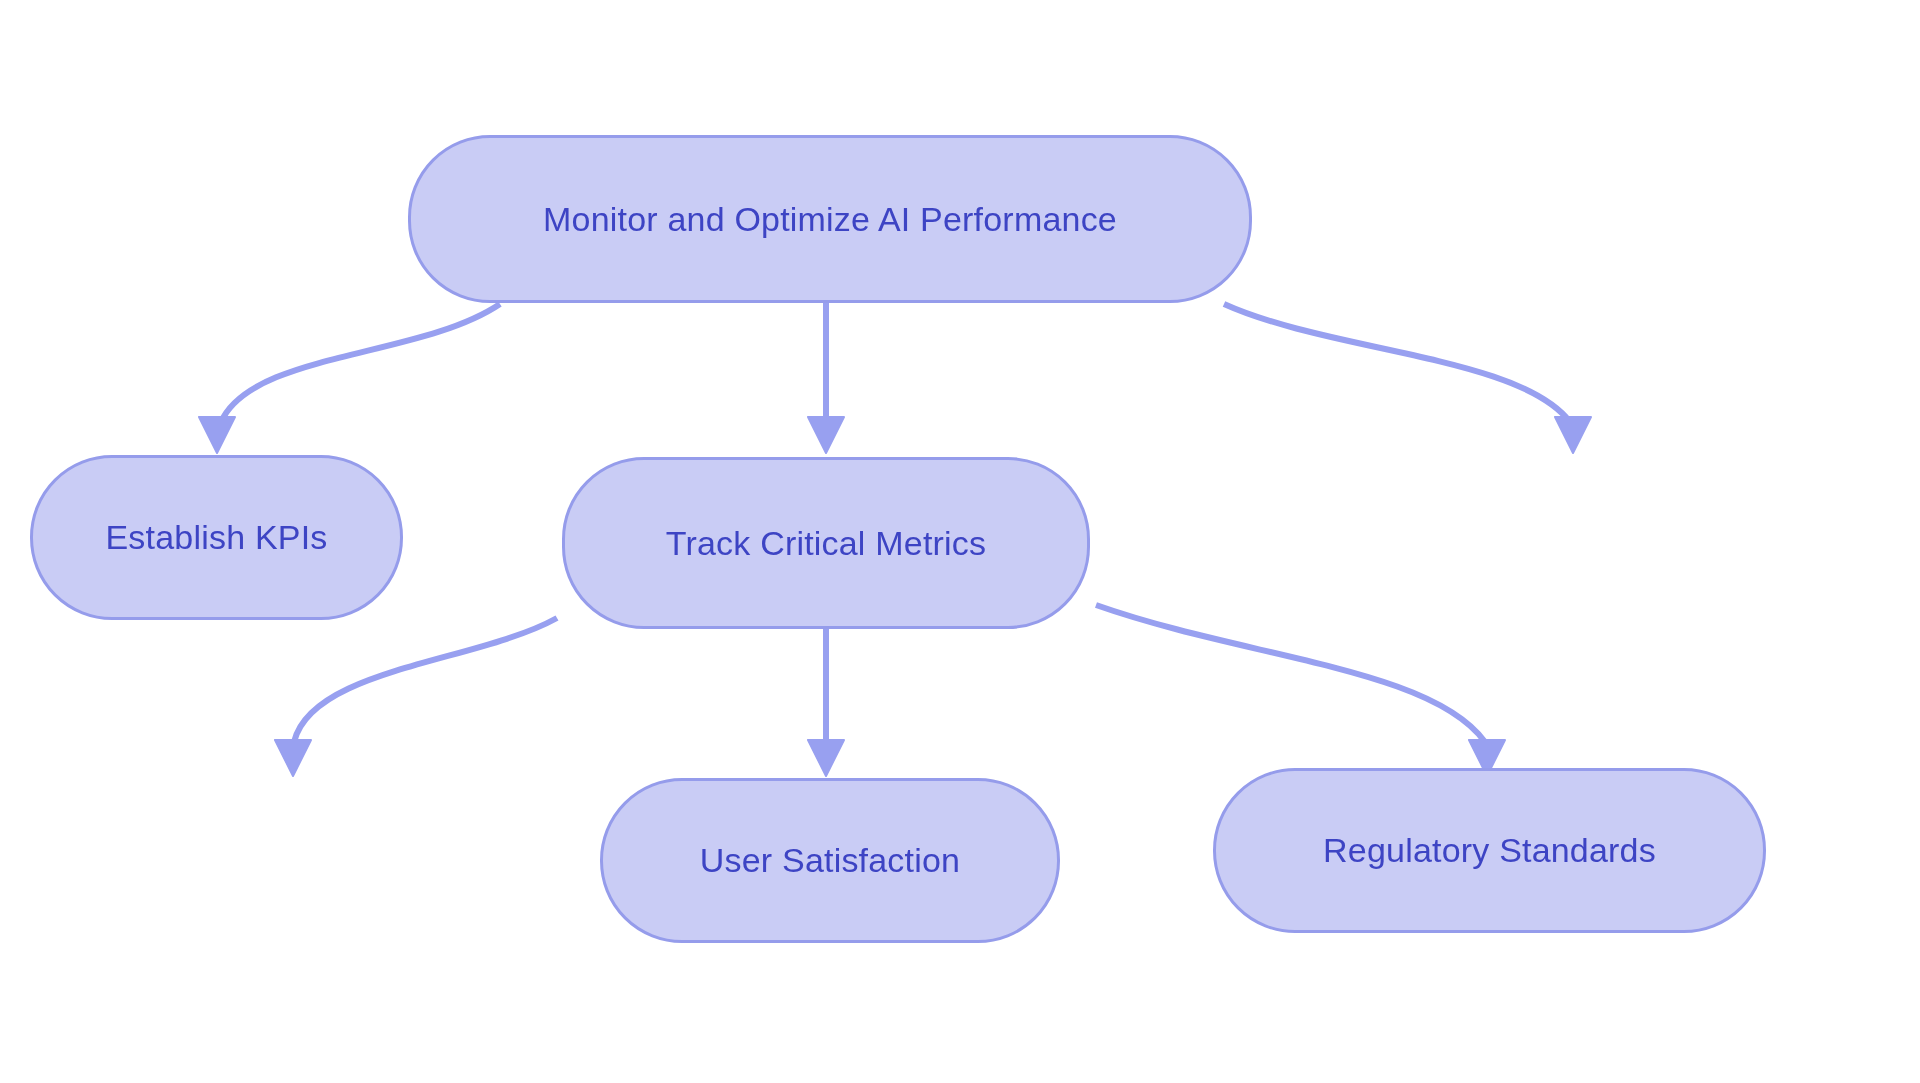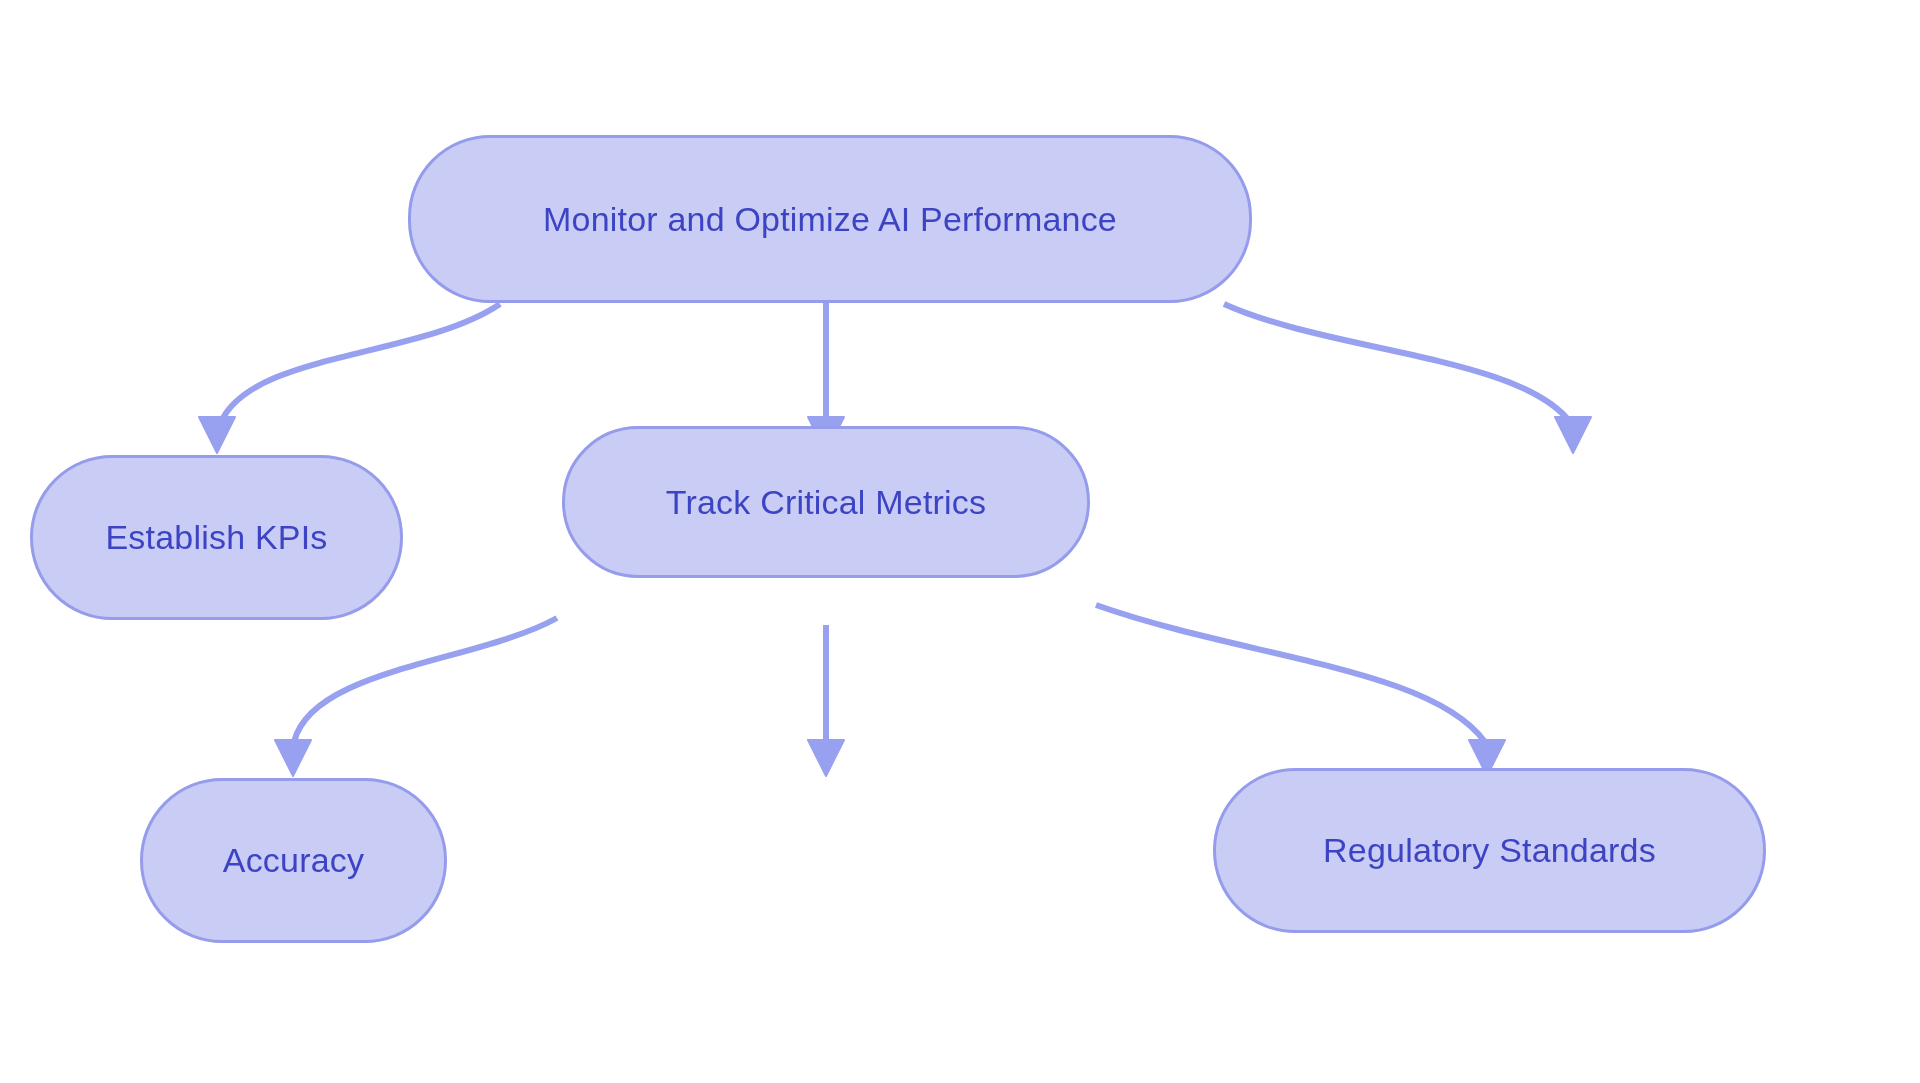--- a/index.html
+++ b/index.html
@@ -50,21 +50,21 @@
     letter-spacing: 0.2px;
   }
   .node span {
     display: block;
     padding: 0 20px;
     white-space: nowrap;
   }
   
   #node-monitor     { left: 408px;  top: 135px; width: 844px; height: 168px; }
   #node-kpis        { left: 30px;   top: 455px; width: 373px; height: 165px; }
-  #node-track       { left: 562px;  top: 426px; width: 528px; height: 152px; }
+  #node-track       { left: 562px;  top: 457px; width: 528px; height: 172px; }
   #node-loops       { left: 1250px; top: 455px; width: 651px; height: 165px; }
   #node-accuracy    { left: 140px;  top: 778px; width: 307px; height: 165px; }
   #node-user        { left: 600px;  top: 778px; width: 460px; height: 165px; }
   #node-regulatory  { left: 1213px; top: 768px; width: 553px; height: 165px; }
 </style>
 </head>
 <body>
 
 <div id="canvas" style="--node-fill: #c9ccf5; --node-border: #959ceb; --edge: #98a0f0; --text: #3d44c4; --bg: #ffffff;">
 
@@ -95,22 +95,22 @@
 
   <div class="node" id="node-kpis">
     <span>Establish KPIs</span>
   </div>
 
   <div class="node" id="node-track">
     <span>Track Critical Metrics</span>
   </div>
 
 
-  <div class="node" id="node-accuracy">
-    <span>Accuracy</span>
+
+  <div class="node" id="node-user">
+    <span>User Satisfaction</span>
   </div>
-
 
   <div class="node" id="node-regulatory">
     <span>Regulatory Standards</span>
   </div>
 
 </div>
 
 </body></html>

